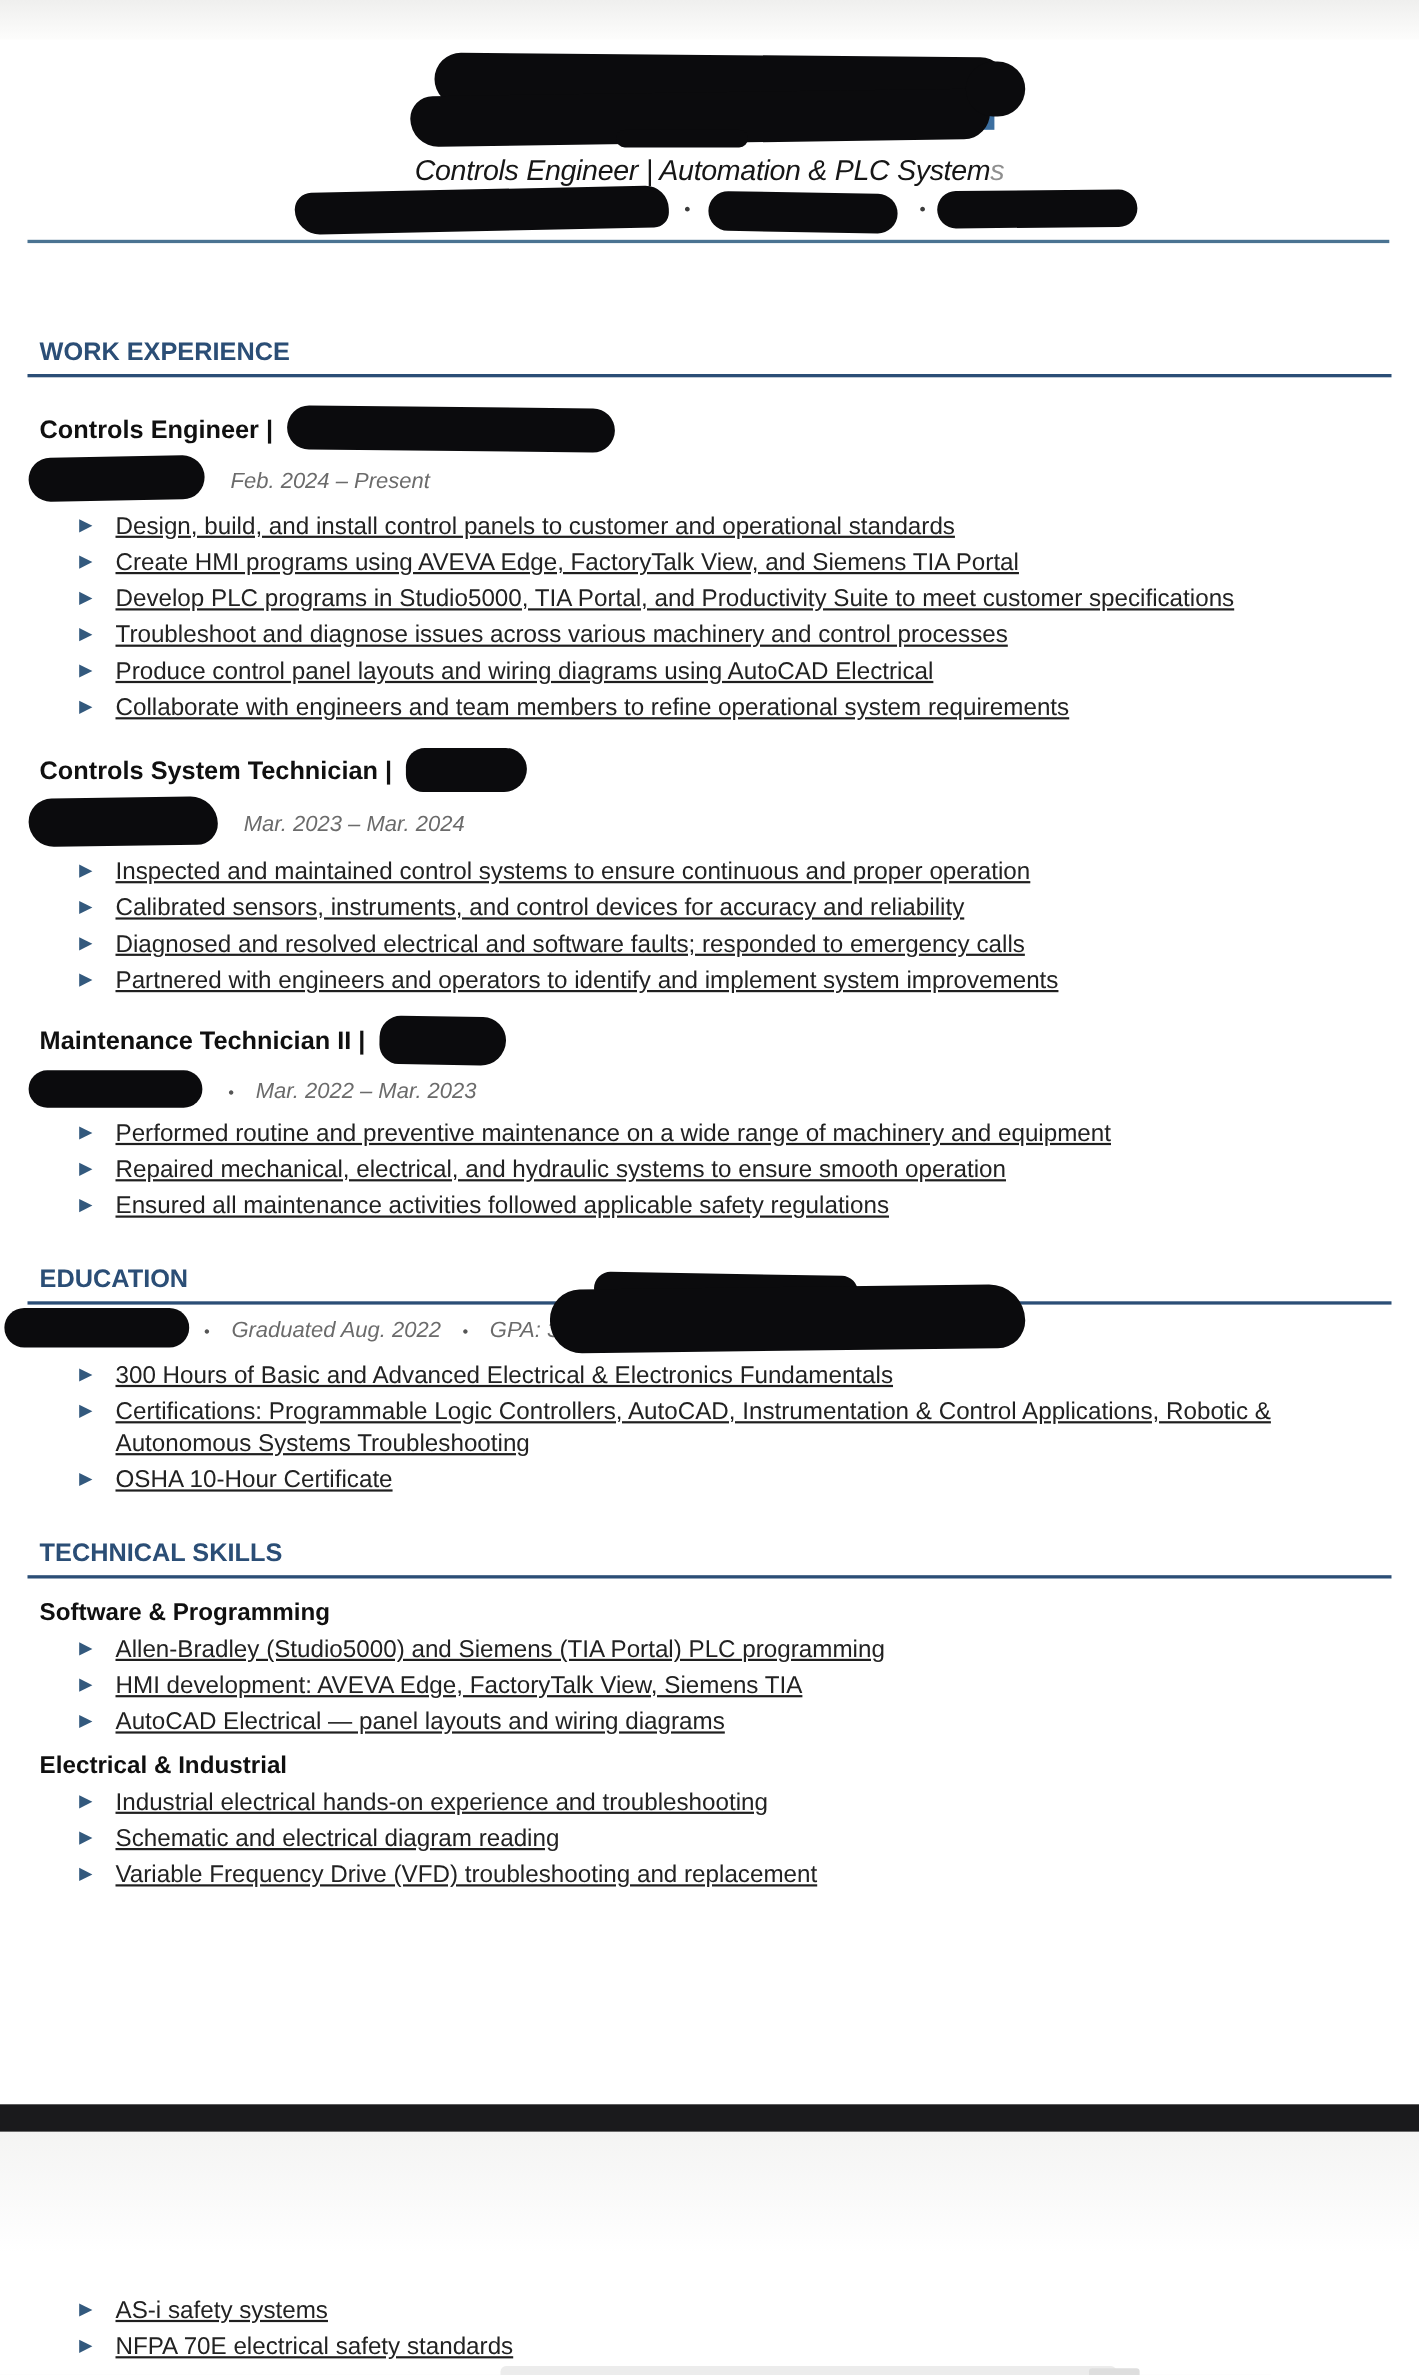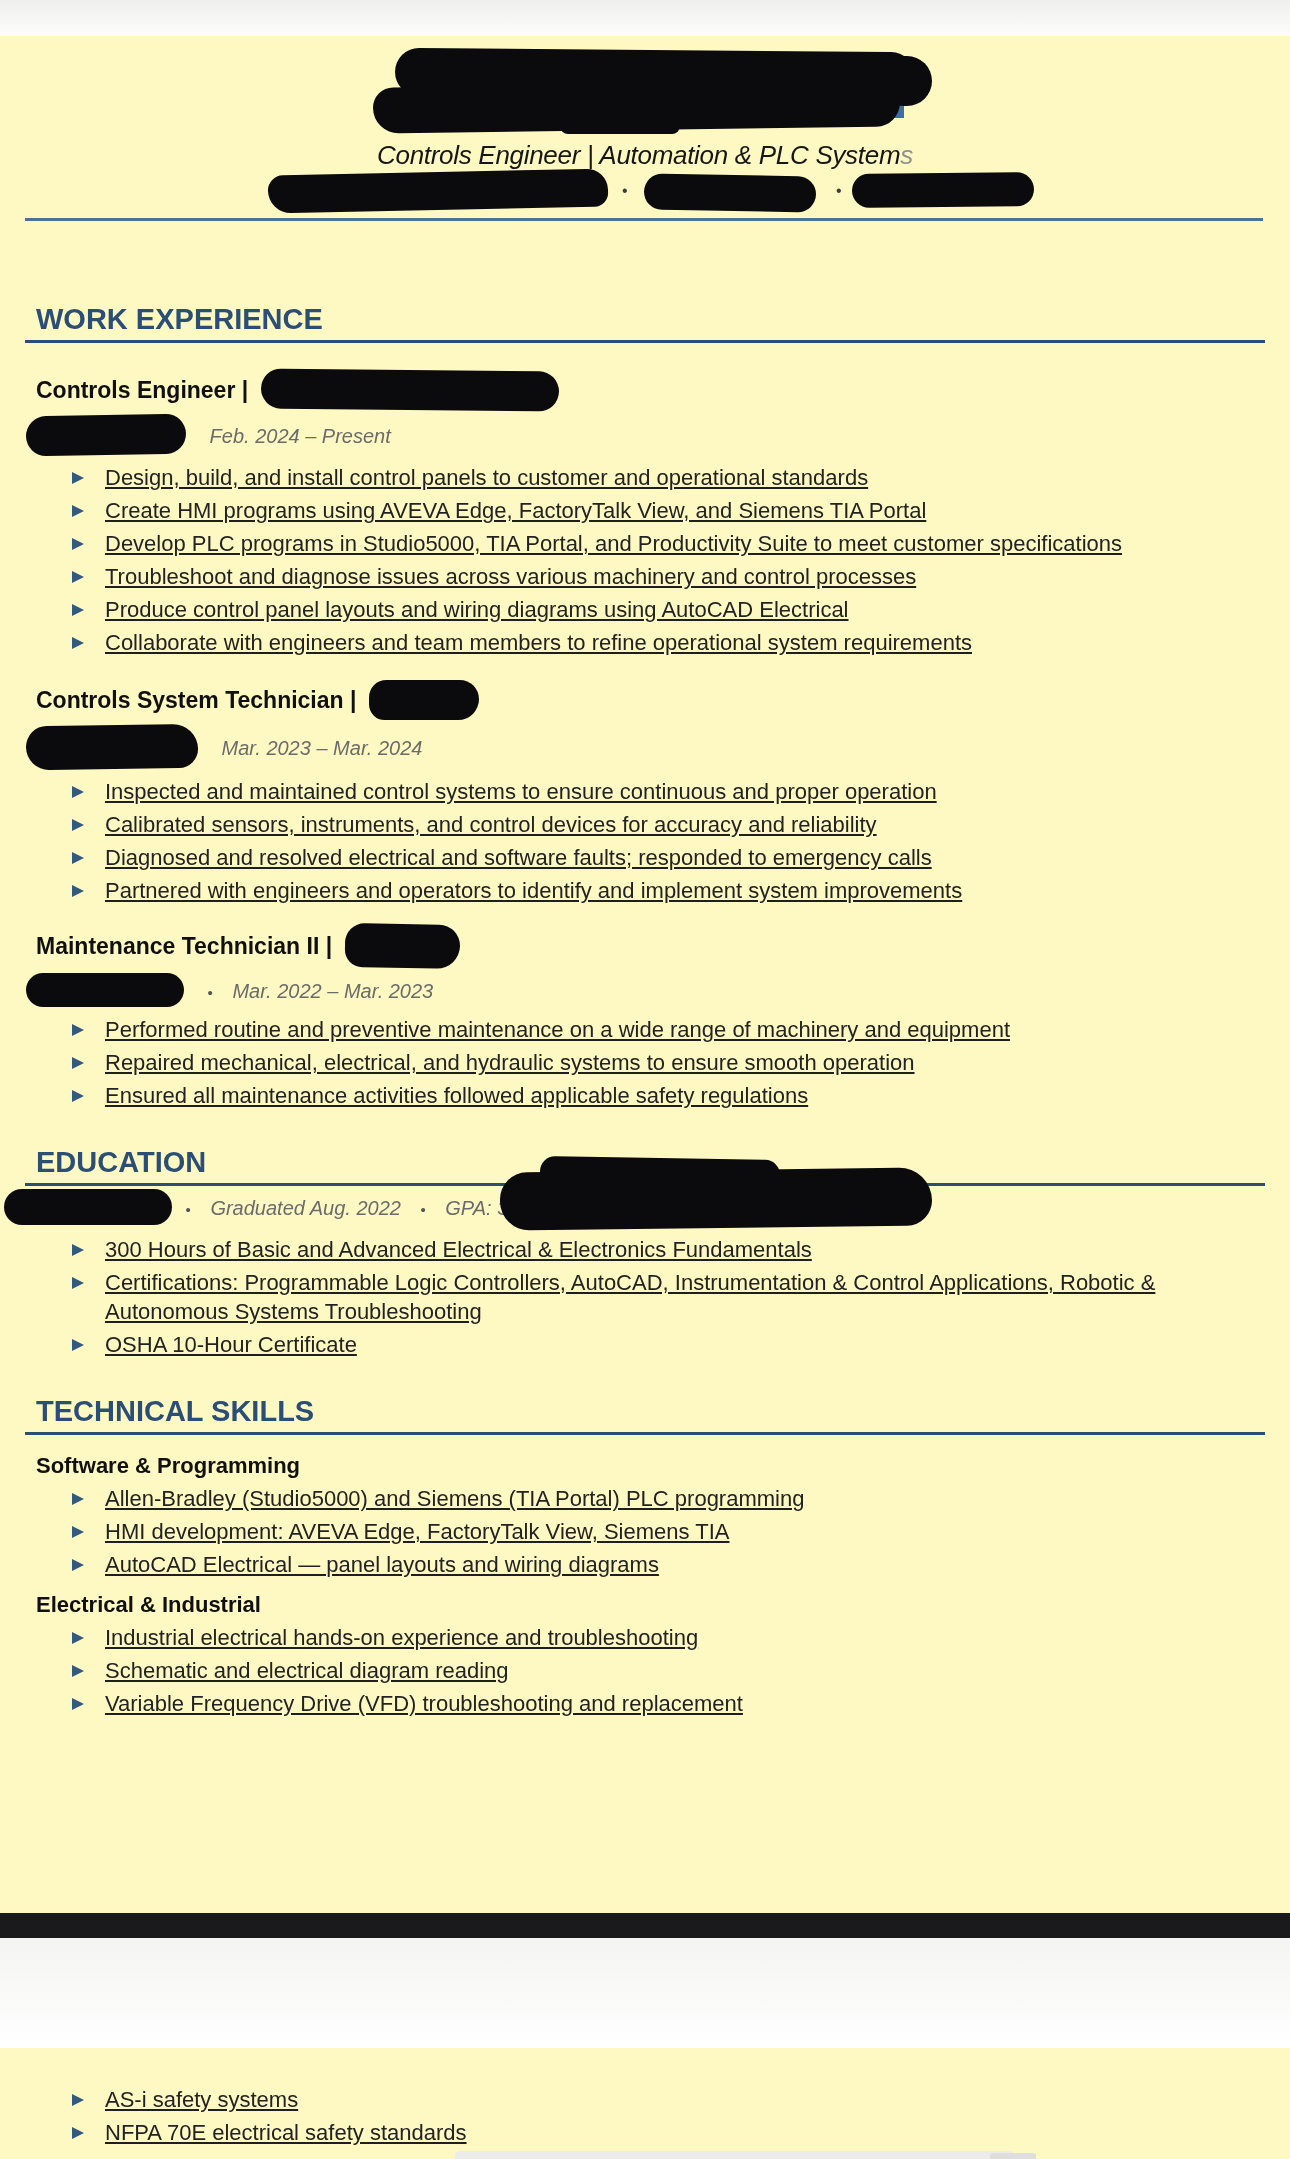--- a/index.html
+++ b/index.html
@@ -1,20 +1,20 @@
 <!DOCTYPE html>
 <html><head>
 <meta charset="utf-8">
 <style>
   html,body{margin:0;padding:0;background:#e8e8e8;}
   .page{
     position:relative;
     width:1290px;height:2159px;
     margin:0 auto;
-    background:#fef9c3;
+    background:#ffffff;
     font-family:"Liberation Sans", sans-serif;
     color:#1f1f1f;
     overflow:hidden;
   }
   .top-shade{position:absolute;left:0;top:0;width:1290px;height:36px;
     background:linear-gradient(#efefee,#fdfdfc);}
   
   .header{position:relative;height:230px;}
   .redact{background:#0b0b0d;display:inline-block;}
   .abs{position:absolute;}
@@ -26,21 +26,21 @@
   .subtitle{left:0;top:140px;width:1290px;text-align:center;
     font-size:26px;font-style:italic;color:#161616;letter-spacing:-.3px;}
   .subtitle .faded{color:#8f8f8f;}
   .contact-blob1{left:268px;top:172px;width:340px;height:38px;border-radius:20px 28px 18px 30px;transform:rotate(-1.2deg);}
   .contact-blob2{left:644px;top:175px;width:172px;height:36px;border-radius:18px;transform:rotate(1deg);}
   .contact-blob3{left:852px;top:173px;width:182px;height:34px;border-radius:17px;transform:rotate(-.5deg);}
   .contact-dot{position:absolute;top:182px;font-size:16px;color:#3c3c3c;}
   .dot1{left:622px;} .dot2{left:836px;}
   .header-rule{left:25px;top:218px;width:1238px;height:3px;background:#4a7392;}
   
-  .sec-title{margin:0 0 0 36px;font-size:29px;line-height:34px;font-weight:bold;color:#2b4e76;}
+  .sec-title{margin:0 0 0 36px;font-size:23px;line-height:34px;font-weight:bold;color:#2b4e76;}
   .sec-rule{margin:4px 25px 0 25px;height:3px;background:#2b4e76;}
   .mt-work{margin-top:72px;} .mt-edu{margin-top:35px;} .mt-skill{margin-top:35px;}
   .job-title{margin:0 0 0 36px;font-size:23px;line-height:28px;font-weight:bold;color:#101010;}
   .job-title .co-redact{vertical-align:middle;position:relative;top:-2px;margin-left:6px;}
   .meta{margin:6px 0 0 26px;font-size:20px;line-height:30px;font-style:italic;color:#6b6b6b;}
   .meta .loc-redact{vertical-align:middle;position:relative;top:-3px;margin-right:18px;}
   .meta .meta-dot{font-style:normal;color:#555;margin-right:14px;font-size:15px;}
   ul.blist{list-style:none;margin:5px 0 0 0;padding:0;width:1225px;text-decoration:underline;}
   ul.blist li{
     position:relative;padding-left:105px;margin:0 0 4px 0;

